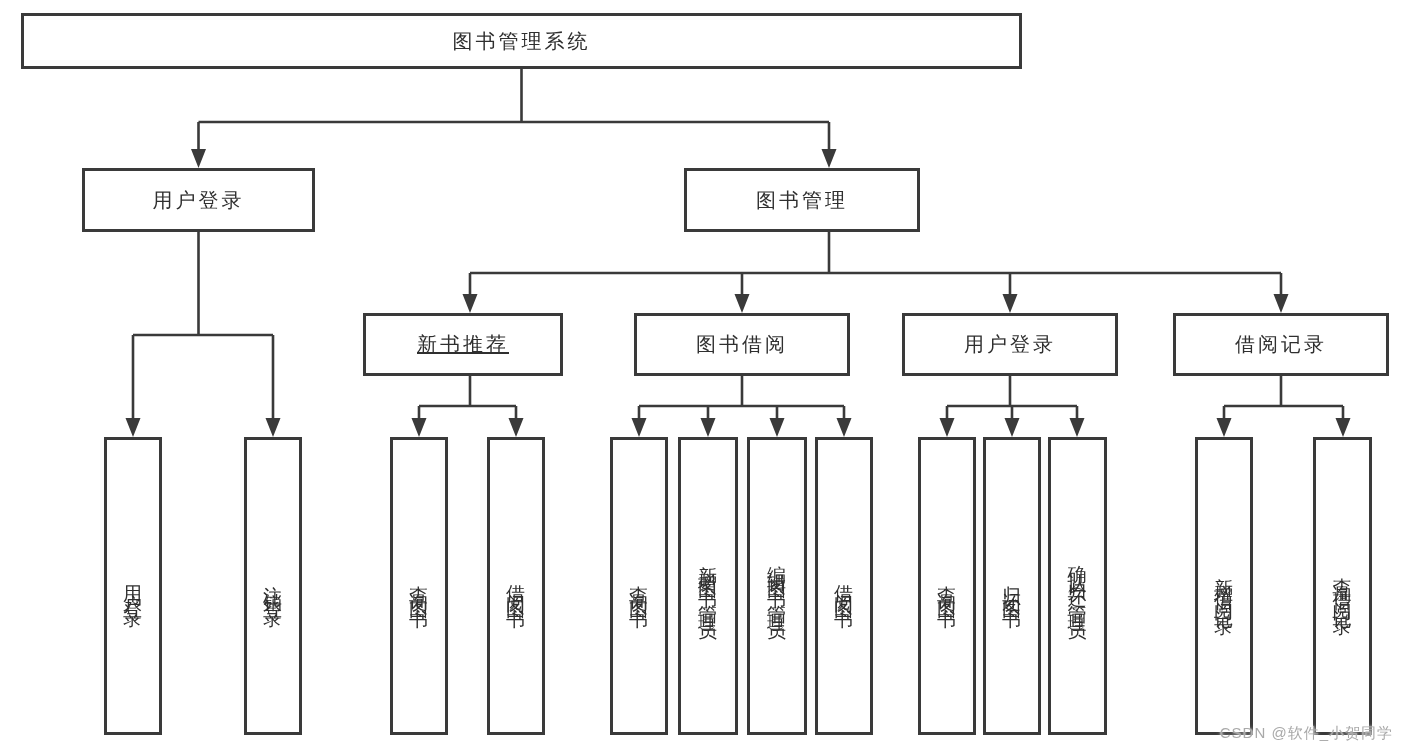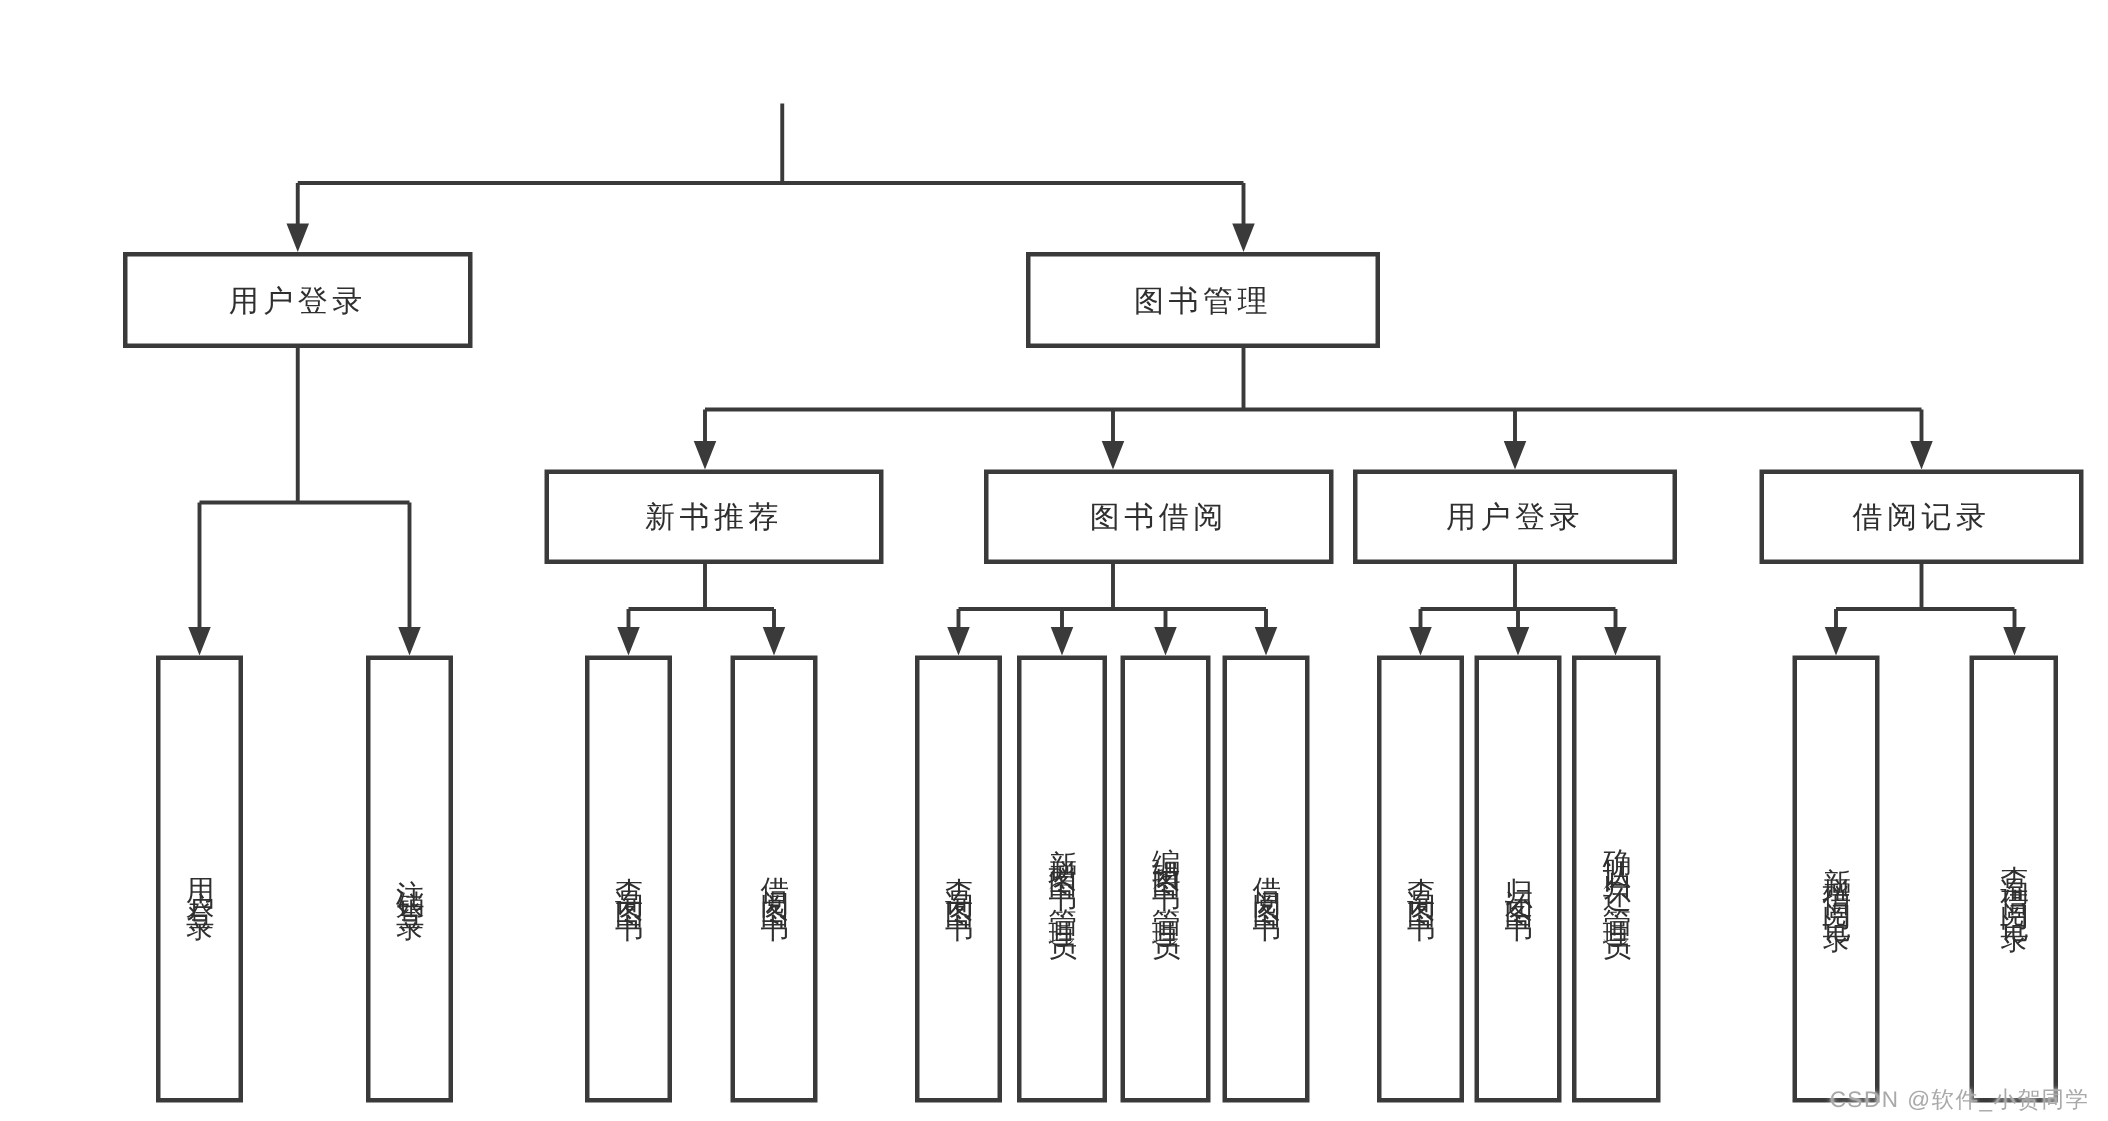--- a/index.html
+++ b/index.html
@@ -88,26 +88,27 @@
       M1002.5 294 L1017.5 294 L1010 313 Z M1273.5 294 L1288.5 294 L1281 313 Z
       M125.5 418 L140.5 418 L133 437 Z M265.5 418 L280.5 418 L273 437 Z
       M411.5 418 L426.5 418 L419 437 Z M508.5 418 L523.5 418 L516 437 Z
       M631.5 418 L646.5 418 L639 437 Z M700.5 418 L715.5 418 L708 437 Z
       M769.5 418 L784.5 418 L777 437 Z M836.5 418 L851.5 418 L844 437 Z
       M939.5 418 L954.5 418 L947 437 Z M1004.5 418 L1019.5 418 L1012 437 Z
       M1069.5 418 L1084.5 418 L1077 437 Z
       M1216.5 418 L1231.5 418 L1224 437 Z M1335.5 418 L1350.5 418 L1343 437 Z"></path>
   </svg>
 
+  <div class="node h-node" style="left:21px; top:13px; width:1001px; height:56px;">图书管理系统</div>
 
   <div class="node h-node" style="left:82px; top:168px; width:233px; height:64px;">用户登录</div>
   <div class="node h-node" style="left:684px; top:168px; width:236px; height:64px;">图书管理</div>
 
-  <div class="node h-node" style="left:363px; top:313px; width:226px; height:63px;">新书推荐</div>
-  <div class="node h-node" style="left:656px; top:313px; width:233px; height:63px;">图书借阅</div>
+  <div class="node h-node" style="left:363px; top:313px; width:200px; height:63px;text-decoration:underline;">新书推荐</div>
+  <div class="node h-node" style="left:634px; top:313px; width:216px; height:63px;">图书借阅</div>
   <div class="node h-node" style="left:902px; top:313px; width:216px; height:63px;">用户登录</div>
   <div class="node h-node" style="left:1173px; top:313px; width:216px; height:63px;">借阅记录</div>
 
   <div class="node v-node" style="left:104px; top:437px; width:58px; height:298px;">用户登录</div>
   <div class="node v-node" style="left:244px; top:437px; width:58px; height:298px;">注销登录</div>
 
   <div class="node v-node" style="left:390px; top:437px; width:58px; height:298px;">查询图书</div>
   <div class="node v-node" style="left:487px; top:437px; width:58px; height:298px;">借阅图书</div>
 
   <div class="node v-node" style="left:610px; top:437px; width:58px; height:298px;">查询图书</div>

